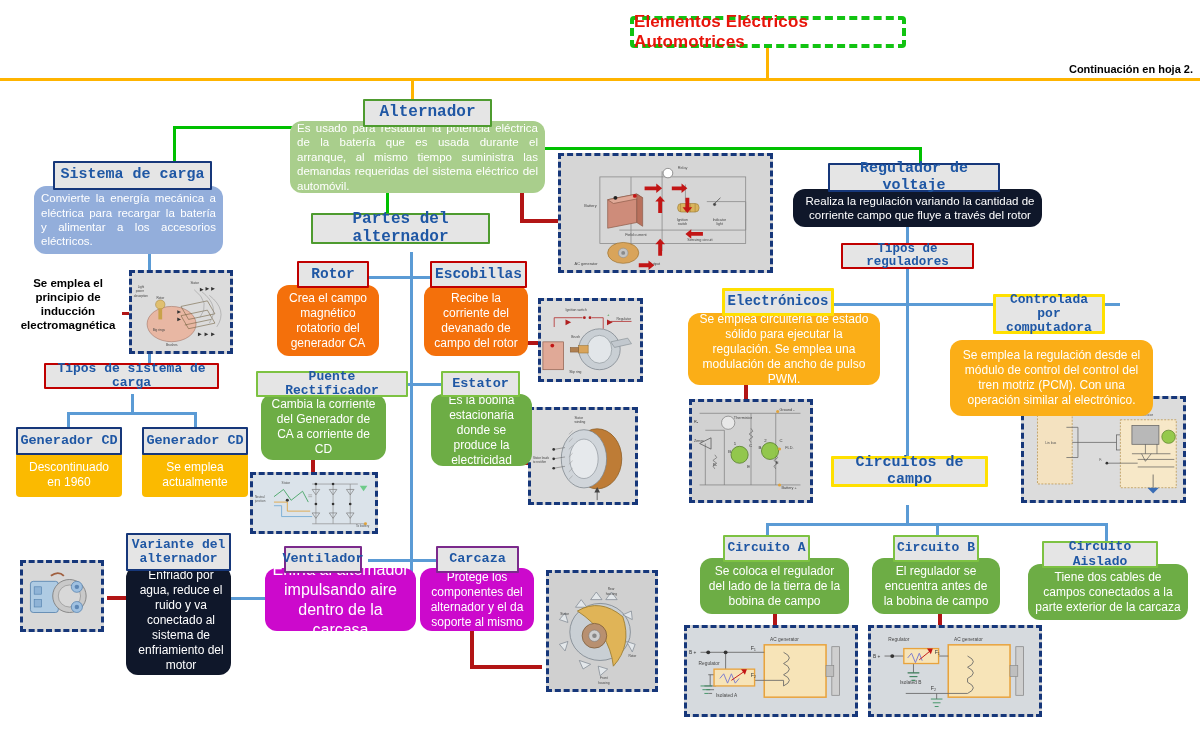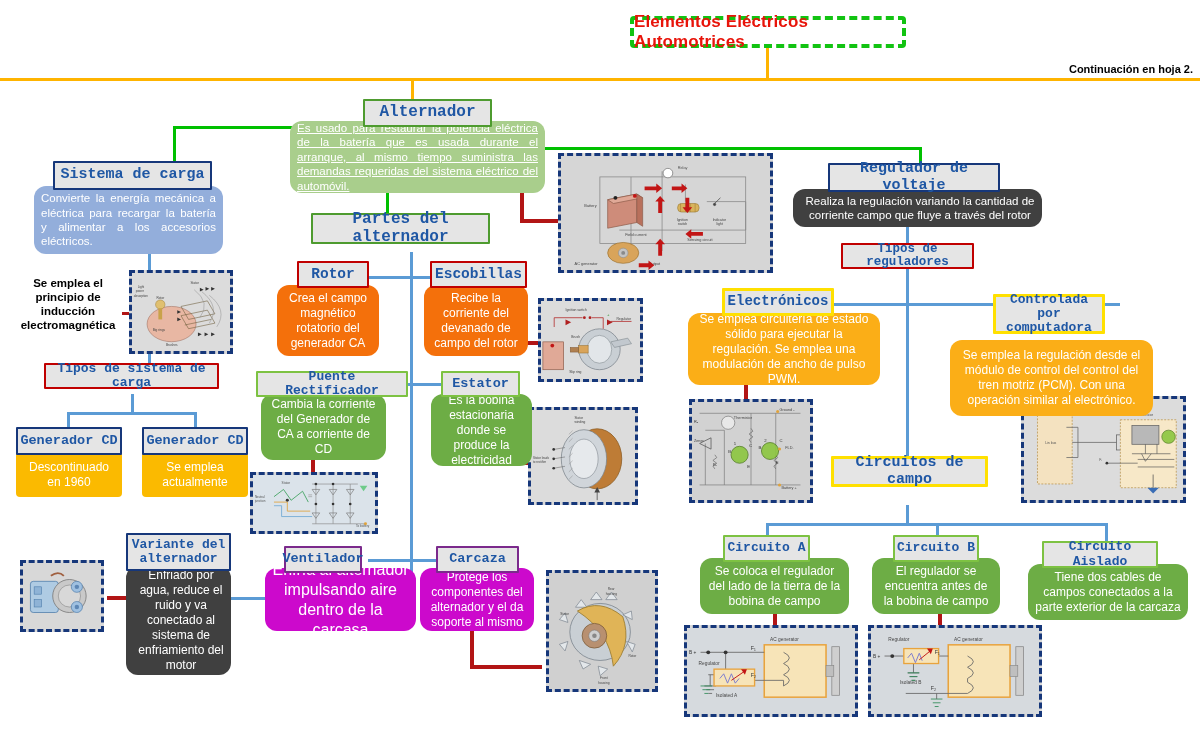--- a/index.html
+++ b/index.html
@@ -29,21 +29,21 @@
   .b-green{border:2.5px solid #4E9B2F;}
   .b-navy{border:2.5px solid #16377A;}
   .b-red{border:2.5px solid #C00000;}
   .b-purple{border:2.5px solid #7B2A8C;}
   .b-yellow{border:3px solid #FFE000;}
   .b-lgreen{border:2.5px solid #7DC242;}
 
   
   .f-green{background:#A9CE8C;color:#ffffff;}
   .f-softblue{background:#93AEDB;}
-  .f-cyan{background:#404040;padding-left:12px;}
+  .f-cyan{background:#0f172a;padding-left:12px;}
   .f-orange{background:#F4700B;}
   .f-amber{background:#FBAE17;}
   .f-grass{background:#6DAD45;}
   .f-magenta{background:#CC09CC;}
   .f-gold{background:#FBBA00;}
 
   
   .pic{position:absolute;box-sizing:border-box;border:3px dashed #16377A;
        background:#D9D9D9;overflow:hidden;z-index:4;}
   .pic svg{display:block;width:100%;height:100%;}
@@ -204,21 +204,21 @@
       <circle cx="58" cy="48" r="6" fill="#9FC0E0" stroke="#4878A8" stroke-width="0.7"></circle>
       <circle cx="58" cy="26" r="2.4" fill="#5E87B5"></circle>
       <circle cx="58" cy="48" r="2.4" fill="#5E87B5"></circle>
       <path d="M30 14 q8 -6 14 0" stroke="#A06040" stroke-width="2" fill="none"></path>
     </svg>
   </div>
 
   <div class="title b-green" style="left:363px;top:99px;width:129px;height:28px;font-size:16px;">
     <span>Alternador</span>
   </div>
-  <div class="body f-green" style="left:290px;top:121px;width:255px;height:72px;font-size:11.5px;text-align:justify;text-decoration:underline;">
+  <div class="body f-green" style="left:290px;top:121px;width:255px;height:72px;font-size:11.5px;text-align:justify;">
     <span>Es usado para restaurar la potencia eléctrica de la batería que es usada durante el arranque, al mismo tiempo suministra las demandas requeridas del sistema eléctrico del automóvil.</span>
   </div>
 
   <div class="pic" style="left:558px;top:153px;width:215px;height:120px;">
     <svg viewBox="0 0 215 120" preserveAspectRatio="none">
       <rect width="215" height="120" fill="#D6D6D6"></rect>
       <g stroke="#888" stroke-width="0.8" fill="none">
         <rect x="40" y="22" width="150" height="70"></rect>
         <path d="M72 22 L72 100"></path>
           <path d="M104 22 L104 100"></path>

